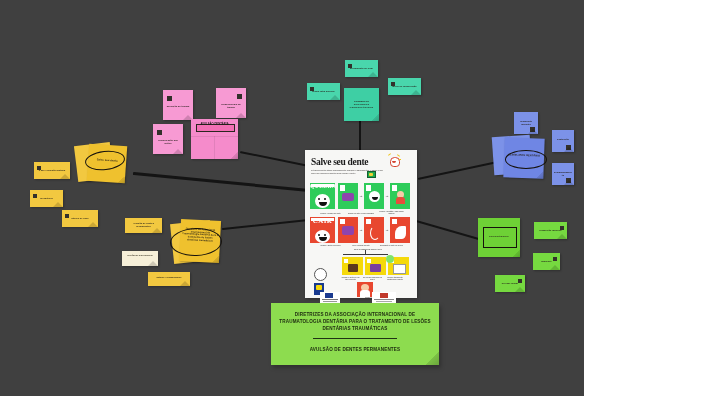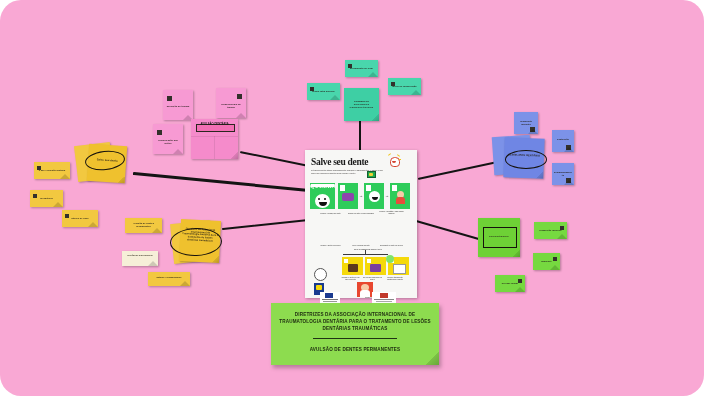--- a/index.html
+++ b/index.html
@@ -1,17 +1,17 @@
 <!DOCTYPE html>
 <html><head>
 <meta charset="utf-8">
 <style>
   html,body{margin:0;padding:0;background:#ffffff;}
   body{width:704px;height:396px;overflow:hidden;font-family:"Liberation Sans",sans-serif;}
-  #canvas{position:relative;width:704px;height:396px;background:#f9a8d4;border-radius:21px;}
+  #canvas{position:relative;width:584px;height:396px;background:#404040;}
 
   .note{position:absolute;box-sizing:border-box;overflow:hidden;
         box-shadow:1px 1px 2px rgba(0,0,0,.28);}
   .note .txt{position:absolute;left:0;right:0;text-align:center;
         color:#241f18;font-weight:bold;letter-spacing:.1px;line-height:1.15;
         word-break:break-word;padding:0 2px;}
   .note .ico{position:absolute;width:5px;height:5px;background:#33302b;}
 
   
   .small{width:33px;height:17px;}
@@ -249,20 +249,47 @@
         <div style="position:absolute;left:7px;top:8px;width:7px;height:7px;background:#f7cba8;border-radius:50%;"></div>
         <div style="position:absolute;left:6px;top:14px;width:9px;height:7px;background:#e74c3c;border-radius:3px 3px 0 0;"></div>
       </div>
     </div>
     <div class="pcap" style="top:60px;">
       <span style="display:inline-block;width:30px;">Procure o pedaço do dente</span>
       <span style="display:inline-block;width:30px;">Guarde em leite ou soro fisiológico</span>
       <span style="display:inline-block;width:30px;">Procure o dentista o mais rápido possível</span>
     </div>
 
+    <div class="prow" style="top:67px;">
+      <div class="pcell" style="left:0;width:25px;background:#e8472f;">
+        <div style="position:absolute;left:1px;top:1px;right:1px;height:3px;background:#fff;"></div>
+        <div class="bigword" style="left:0;right:0;top:4.5px;font-size:7px;">CAIR</div>
+        <div class="face" style="left:5px;top:13px;width:15px;height:13px;">
+          <div style="position:absolute;left:3px;top:3.5px;width:2px;height:2px;background:#111;border-radius:50%;"></div>
+          <div style="position:absolute;left:9px;top:3.5px;width:2px;height:2px;background:#111;border-radius:50%;"></div>
+          <div class="mouth" style="left:3.5px;top:7px;width:8px;height:4px;"></div>
+        </div>
+      </div>
+      <div class="pcell" style="left:28px;width:20px;background:#e8472f;">
+        <div style="position:absolute;left:2px;top:2px;width:5px;height:5px;background:#fff;"></div>
+        <div style="position:absolute;left:4px;top:9px;width:12px;height:9px;background:#8e44ad;border-radius:2px;"></div>
+      </div>
+      <div class="arrw" style="left:49px;top:10px;">→</div>
+      <div class="pcell" style="left:54px;width:20px;background:#e8472f;">
+        <div style="position:absolute;left:2px;top:2px;width:5px;height:5px;background:#fff;"></div>
+        <div style="position:absolute;left:6px;top:9px;width:8px;height:12px;border:1.4px solid #fff;
+                    border-radius:50%;border-right-color:transparent;border-top-color:transparent;"></div>
+      </div>
+      <div class="arrw" style="left:75px;top:10px;">→</div>
+      <div class="pcell" style="left:80px;width:20px;background:#e8472f;">
+        <div style="position:absolute;left:2px;top:2px;width:5px;height:5px;background:#fff;"></div>
+        <div style="position:absolute;left:5px;top:9px;width:11px;height:13px;background:#fff;
+                    border-radius:60% 10% 40% 10%;"></div>
+      </div>
+    </div>
     <div class="pcap" style="top:94px;">
       <span style="display:inline-block;width:30px;">Segure o dente pela coroa</span>
       <span style="display:inline-block;width:30px;">Lave em água corrente</span>
       <span style="display:inline-block;width:30px;">Reimplante o dente no alvéolo</span>
     </div>
 
     <div class="tree" style="left:60px;top:100px;width:.6px;height:4px;"></div>
     <div class="tree" style="left:38px;top:104px;width:45px;height:.6px;"></div>
     <div class="pcap" style="top:99px;left:24px;right:10px;font-size:1.6px;">SE NÃO CONSEGUIR REIMPLANTAR</div>
 

